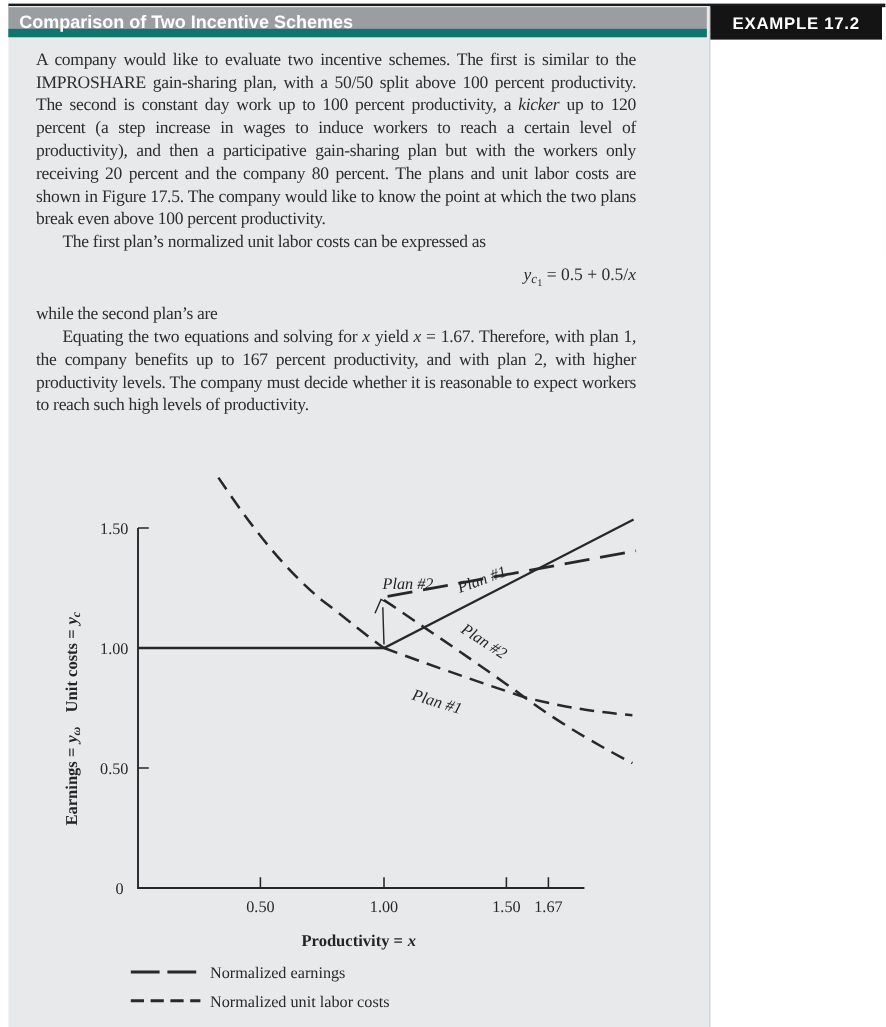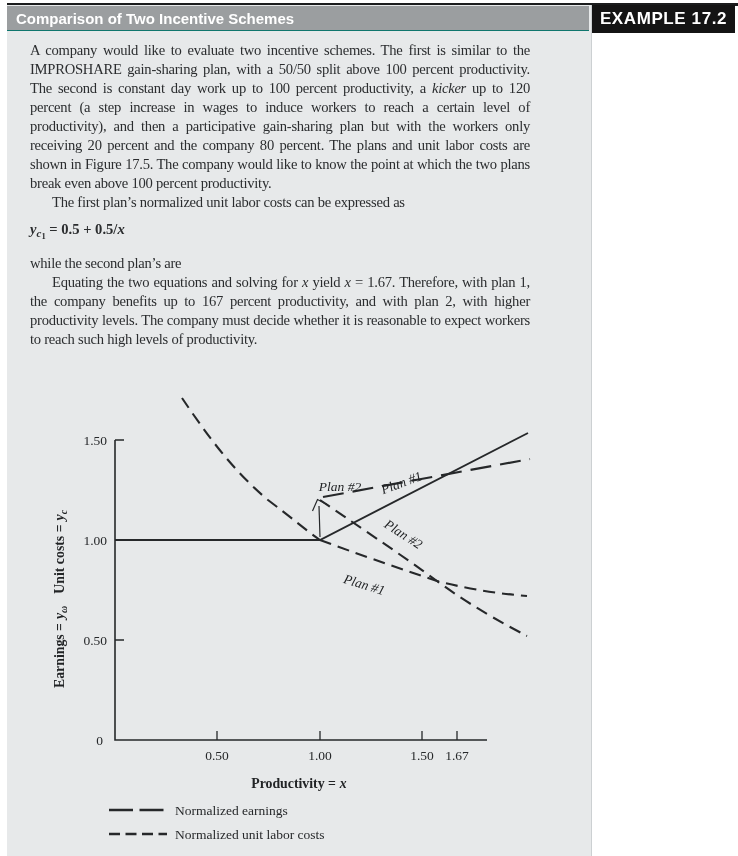--- a/index.html
+++ b/index.html
@@ -2,31 +2,31 @@
 <html><head>
 <meta charset="utf-8">
 <style>
   html,body{margin:0;padding:0;}
   .page{position:relative;width:738px;height:856px;background:#ffffff;overflow:hidden;
         font-family:"Liberation Serif", serif;}
   .top-rule{position:absolute;left:7px;top:3px;width:731px;height:3px;background:#1b1c1d;}
   .content-panel{position:absolute;left:7px;top:5px;width:584px;height:851px;
         background:#e7e9ea;border-right:1px solid #ccd0d2;}
   .header-bar{position:absolute;left:7px;top:6px;width:582px;height:25px;background:#9b9ea0;
-        border-bottom:1px solid #0f766e;color:#ffffff;font-family:"Liberation Sans", sans-serif;
+        border-bottom:7px solid #0f766e;color:#ffffff;font-family:"Liberation Sans", sans-serif;
         font-weight:bold;font-size:15px;line-height:25px;padding-left:9px;box-sizing:border-box;}
   .example-box{position:absolute;left:592px;top:5px;width:143px;height:28px;background:#141414;
-        color:#ffffff;font-family:"Liberation Sans", sans-serif;font-weight:bold;font-size:17px;
+        color:#ffffff;font-family:"Liberation Sans", sans-serif;font-weight:bold;font-size:14px;
         letter-spacing:.6px;display:flex;align-items:center;justify-content:center;}
   .body-text{position:absolute;left:30px;top:41px;width:500px;color:#2b2d2f;
         font-size:14.6px;line-height:19px;letter-spacing:-0.25px;text-align:justify;}
   .body-text p{margin:0;}
   .indent{text-indent:22px;}
   .it{font-style:italic;}
-  .equation{text-align:left;margin:8px 0 8px 0;letter-spacing:0;font-weight:bold;}
+  .equation{text-align:right;margin:8px 0 8px 0;letter-spacing:0;}
   .eq-var{font-style:italic;}
   .eq-sub{font-size:11px;vertical-align:-3px;}
   .eq-subsub{font-size:8.5px;vertical-align:-2px;}
   .chart-svg{position:absolute;left:0;top:388px;width:590px;height:468px;}
   .axis{stroke:#26282a;stroke-width:1.6;fill:none;}
   .tick{stroke:#26282a;stroke-width:1.3;fill:none;}
   .solid-line{stroke:#26282a;stroke-width:1.9;fill:none;}
   .dash-line{stroke:#26282a;stroke-width:2.1;fill:none;stroke-dasharray:12 7;}
   .longdash-line{stroke:#26282a;stroke-width:2.2;fill:none;stroke-dasharray:21 9;}
   .kicker{stroke:#26282a;stroke-width:1.2;fill:none;}

